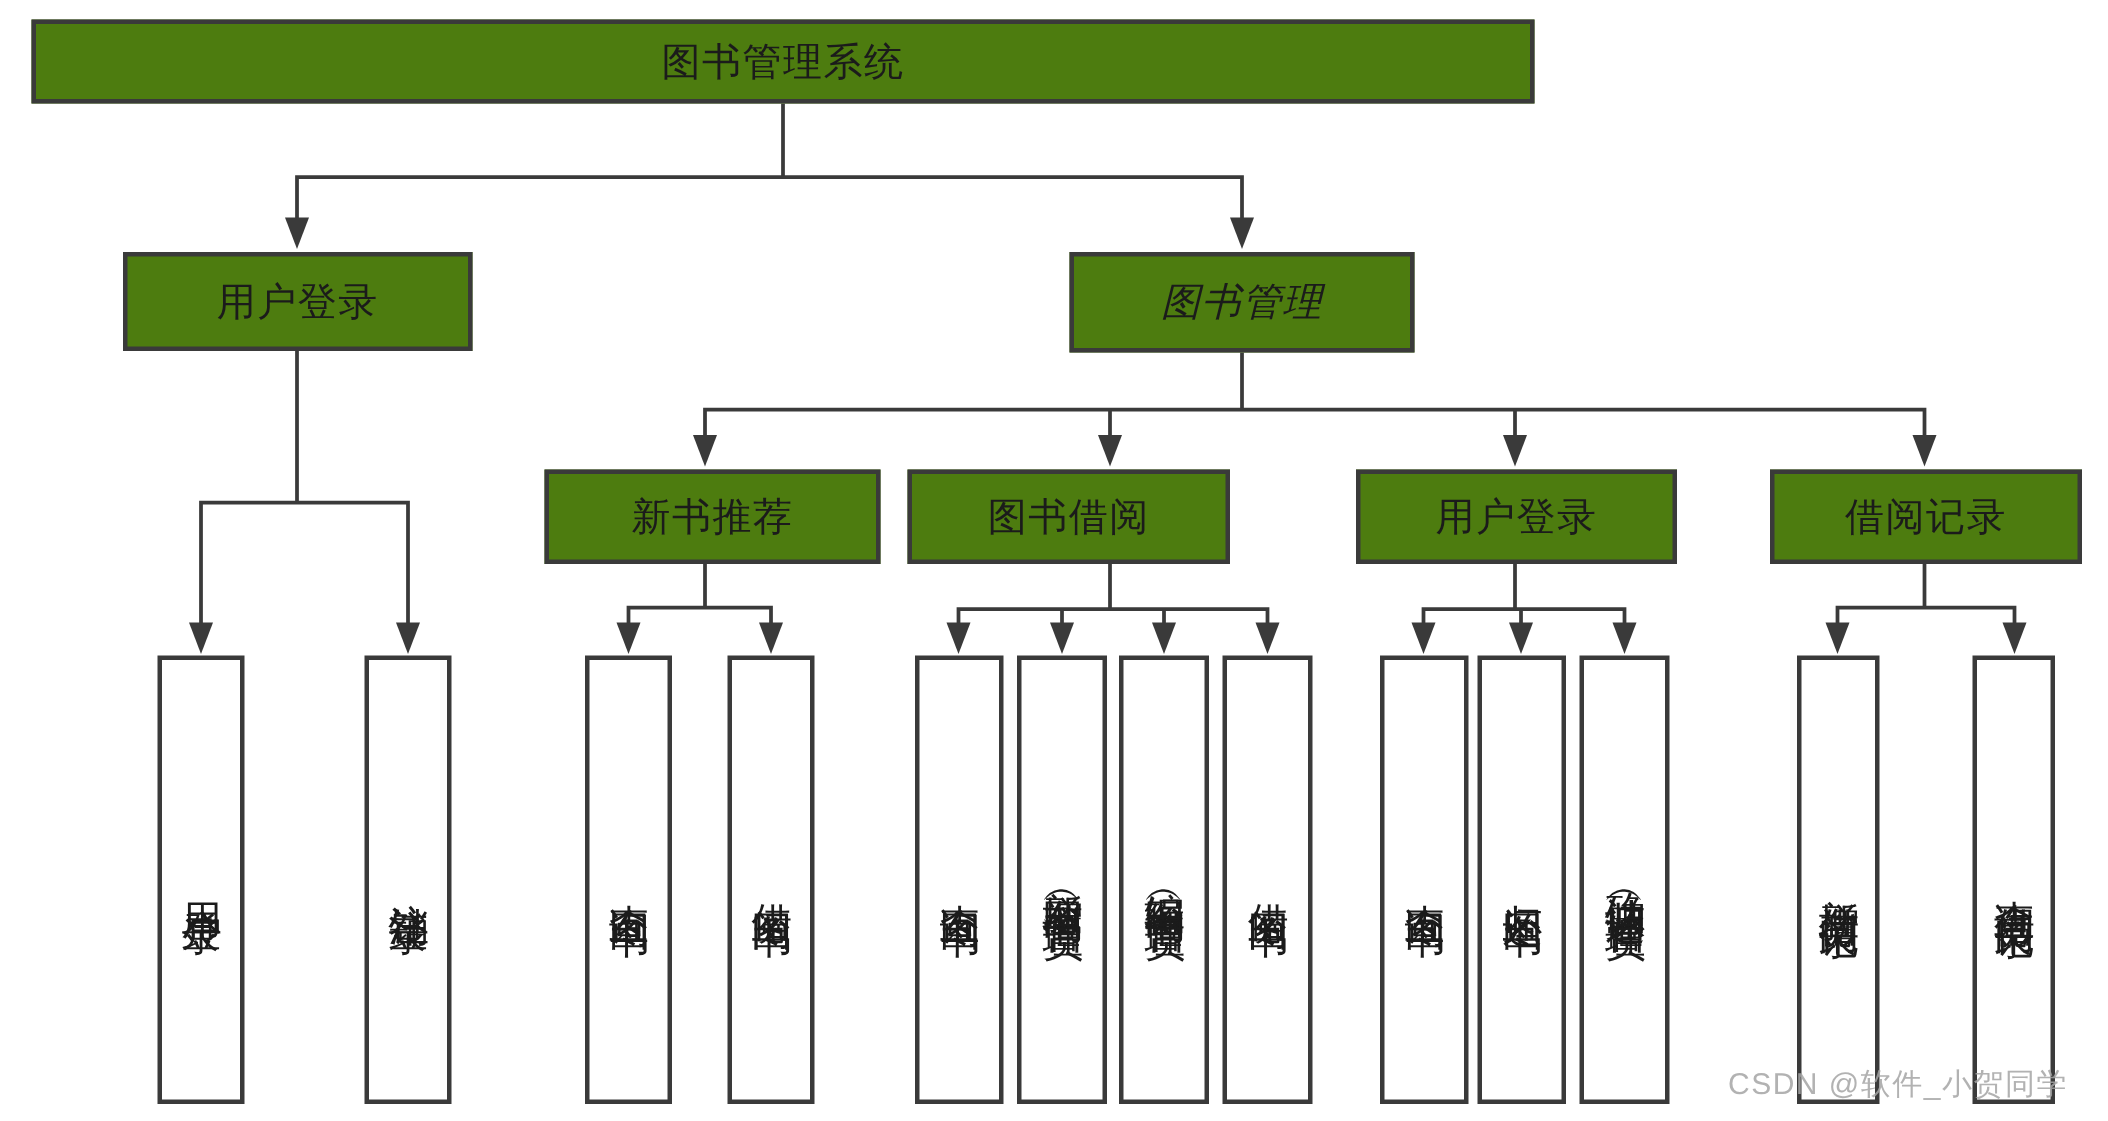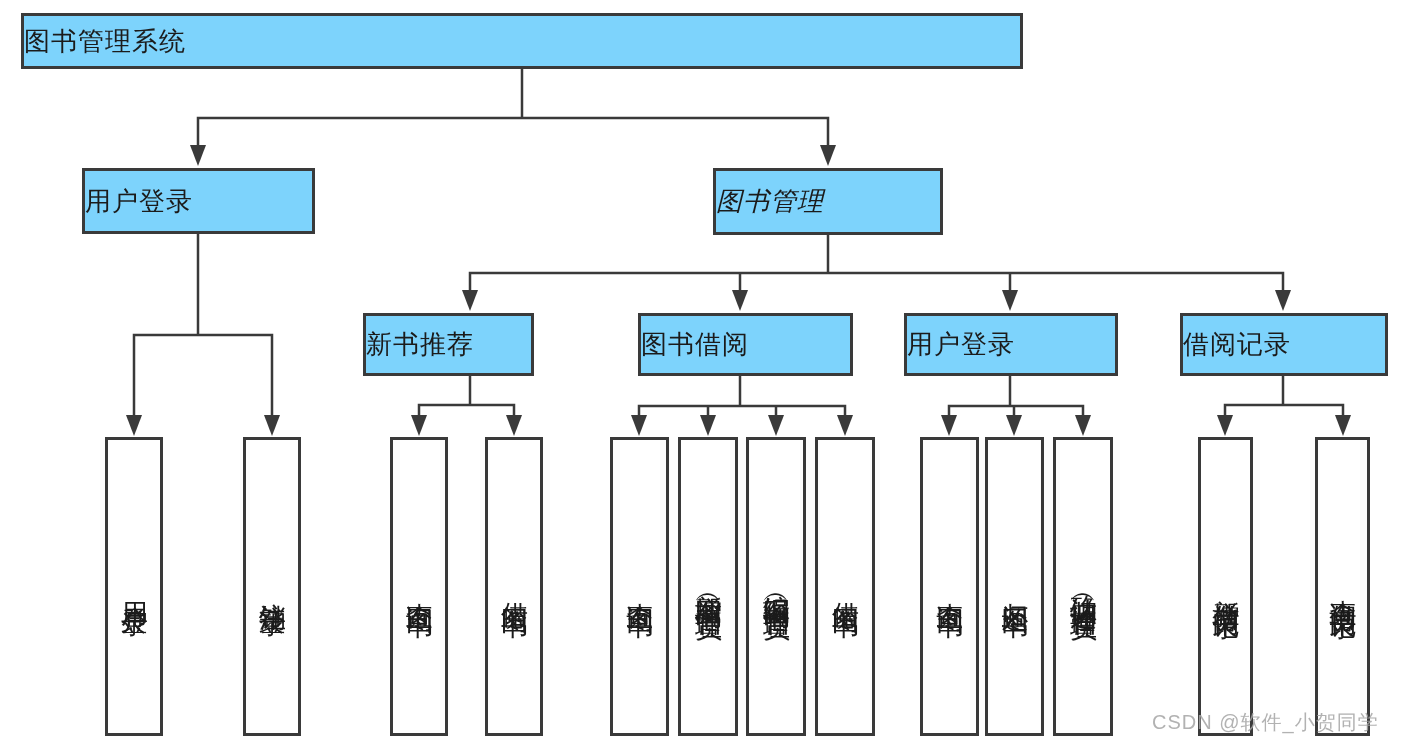--- a/index.html
+++ b/index.html
@@ -3,23 +3,23 @@
 <meta charset="utf-8">
 <style>
   html,body{margin:0;padding:0;background:#ffffff;}
   .stage{
     position:relative;width:1405px;height:747px;background:#ffffff;
     font-family:"Liberation Sans","DejaVu Sans",sans-serif;
     overflow:hidden;
   }
   svg.wires{position:absolute;left:0;top:0;z-index:1;}
   .hbox{
-    position:absolute;box-sizing:border-box;background:#7dd3fc;
+    position:absolute;box-sizing:border-box;background:#4d7c0f;
     border:3px solid #3a3a3a;z-index:2;
-    display:flex;align-items:center;
+    display:flex;align-items:center;justify-content:center;
     font-size:26px;color:#1b1b1b;letter-spacing:1px;white-space:nowrap;
   }
   .vbox{
     position:absolute;box-sizing:border-box;background:#ffffff;
     border:3px solid #3a3a3a;z-index:2;top:437px;height:299px;
     display:flex;align-items:center;justify-content:center;
   }
   .vbox span{
     writing-mode:vertical-rl;text-orientation:mixed;
     font-size:27px;color:#1b1b1b;letter-spacing:3px;line-height:1;
@@ -102,24 +102,24 @@
     <span>图书管理系统</span>
   </div>
 
   <div class="hbox" style="left:82px;top:168px;width:233px;height:66px;">
     <span>用户登录</span>
   </div>
   <div class="hbox" style="left:713px;top:168px;width:230px;height:67px;font-style:italic;">
     <span>图书管理</span>
   </div>
 
-  <div class="hbox" style="left:363px;top:313px;width:171px;height:63px;">
+  <div class="hbox" style="left:363px;top:313px;width:224px;height:63px;">
     <span>新书推荐</span>
   </div>
-  <div class="hbox" style="left:638px;top:313px;width:215px;height:63px;">
+  <div class="hbox" style="left:605px;top:313px;width:215px;height:63px;">
     <span>图书借阅</span>
   </div>
   <div class="hbox" style="left:904px;top:313px;width:214px;height:63px;">
     <span>用户登录</span>
   </div>
   <div class="hbox" style="left:1180px;top:313px;width:208px;height:63px;">
     <span>借阅记录</span>
   </div>
 
   <div class="vbox" style="left:105px;width:58px;">

